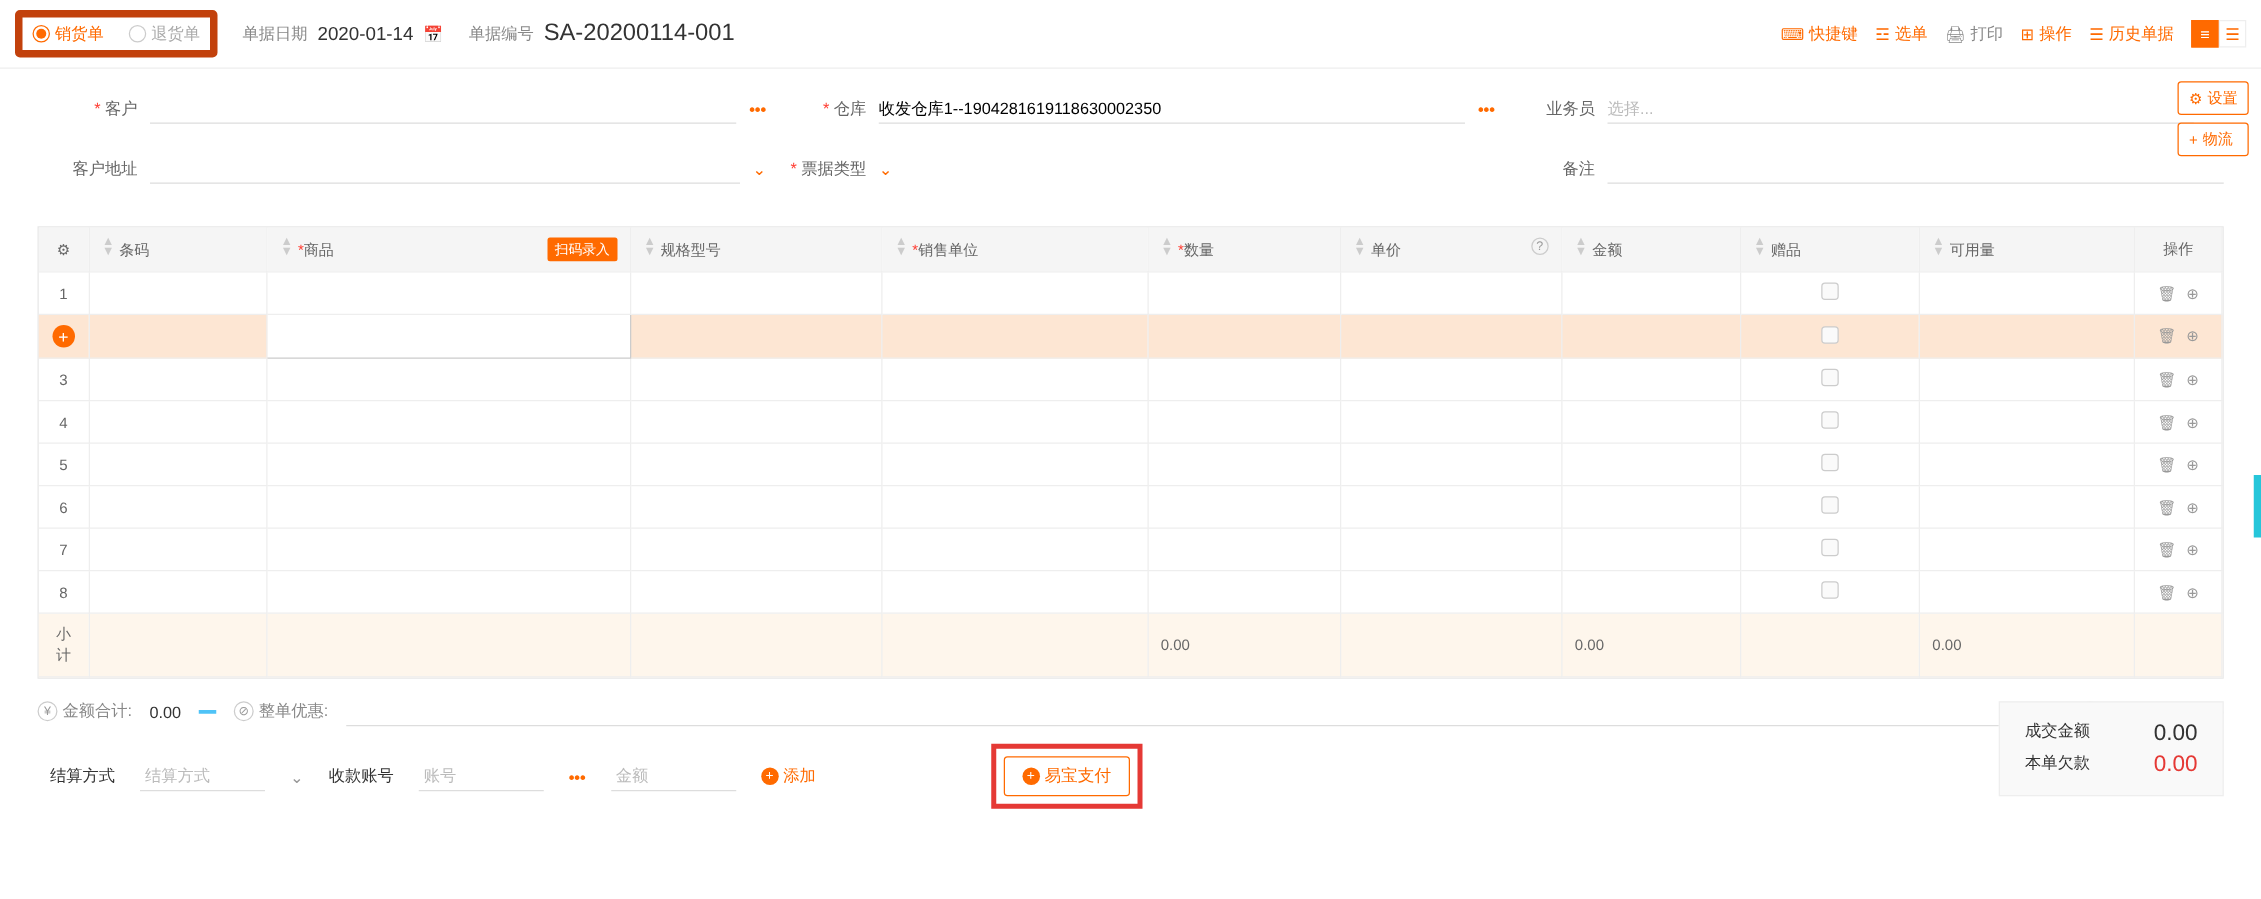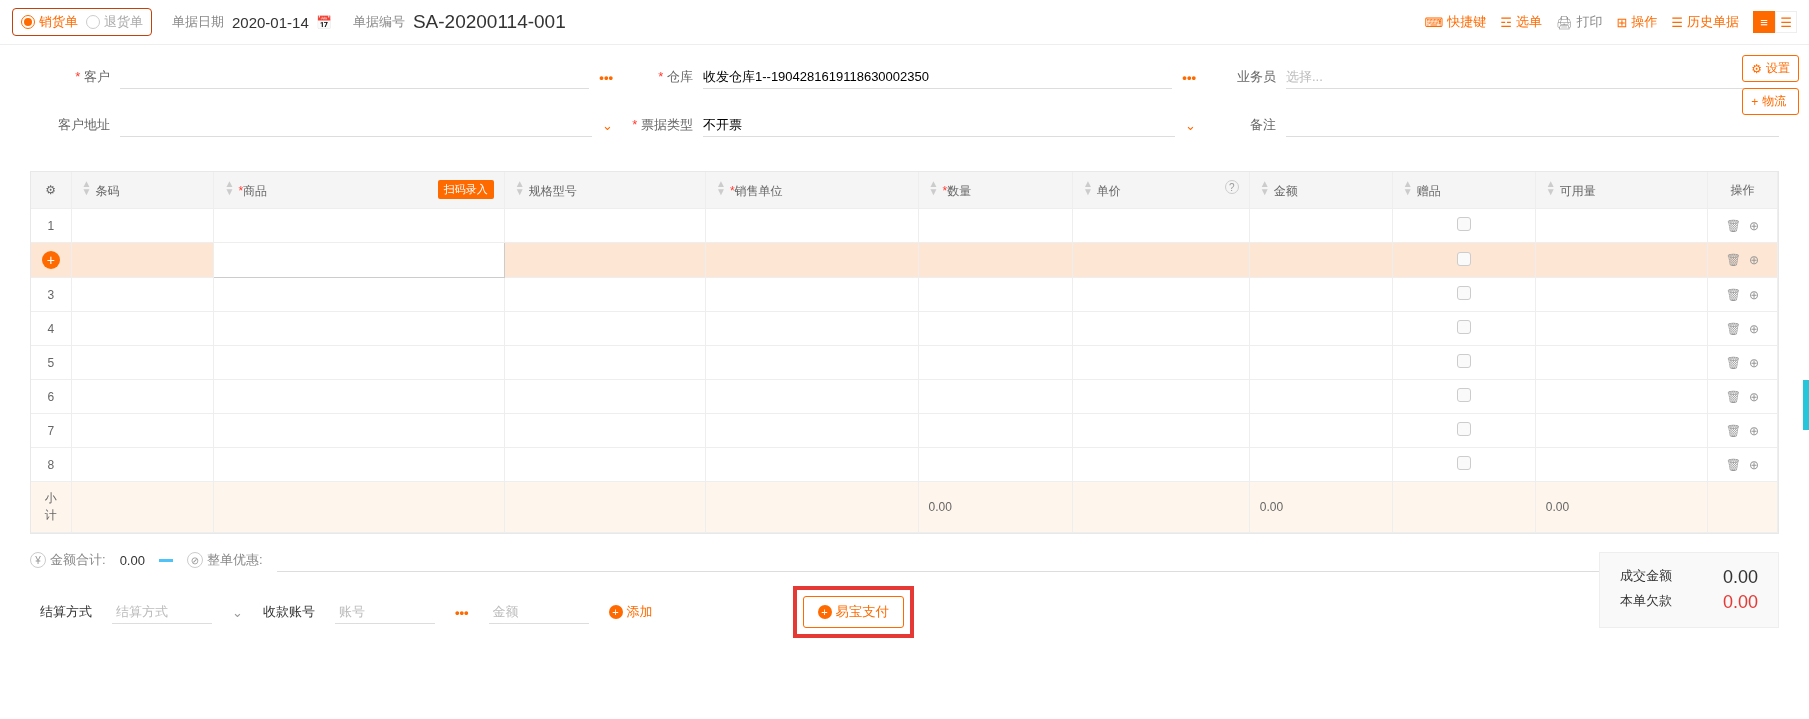--- a/index.html
+++ b/index.html
@@ -1,20 +1,20 @@
 <!DOCTYPE html>
 <html><head>
 <meta charset="utf-8">
 <style>
 * { box-sizing: border-box; margin: 0; padding: 0; }
 body { font-family: "Microsoft YaHei", Arial, sans-serif; font-size: 13px; color: #333; background: #fff; }
 
 
 .topbar { display: flex; align-items: center; padding: 8px 12px; border-bottom: 1px solid #eee; gap: 20px; }
-.order-type { display: flex; gap: 8px; border: 1px solid #c2410c; border-radius: 4px; padding: 4px 8px; }
+.order-type { display: flex; gap: 20px; border: 6px solid #c2410c; border-radius: 4px; padding: 4px 8px; }
 .radio-opt { display: flex; align-items: center; gap: 4px; cursor: pointer; }
 .radio-circle { width: 14px; height: 14px; border: 1px solid #ccc; border-radius: 50%; display: inline-flex; align-items: center; justify-content: center; }
 .radio-circle.checked { border-color: #ff6a00; }
 .radio-circle.checked::after { content: ""; width: 8px; height: 8px; background: #ff6a00; border-radius: 50%; }
 .radio-opt.checked { color: #ff6a00; }
 .date-field { display: flex; align-items: center; gap: 8px; color: #888; }
 .date-value { color: #333; font-size: 15px; }
 .cal-icon { color: #ff6a00; }
 .doc-no { display: flex; align-items: center; gap: 8px; color: #888; }
 .doc-no-val { color: #333; font-size: 19px; }
@@ -167,21 +167,20 @@
   </div>
 
   <div class="form-row">
     <div class="form-group">
       <span class="form-label">客户地址</span>
       <input class="form-input" style="">
       <span class="form-chevron">⌄</span>
     </div>
     <div class="form-group">
       <span class="form-label req">票据类型</span>
-      <input class="form-input" value="不开票" style="">
       <span class="form-chevron">⌄</span>
     </div>
     <div class="form-group">
       <span class="form-label">备注</span>
       <input class="form-input" style="">
     </div>
   </div>
 </div>
 
 <div class="table-wrap">

